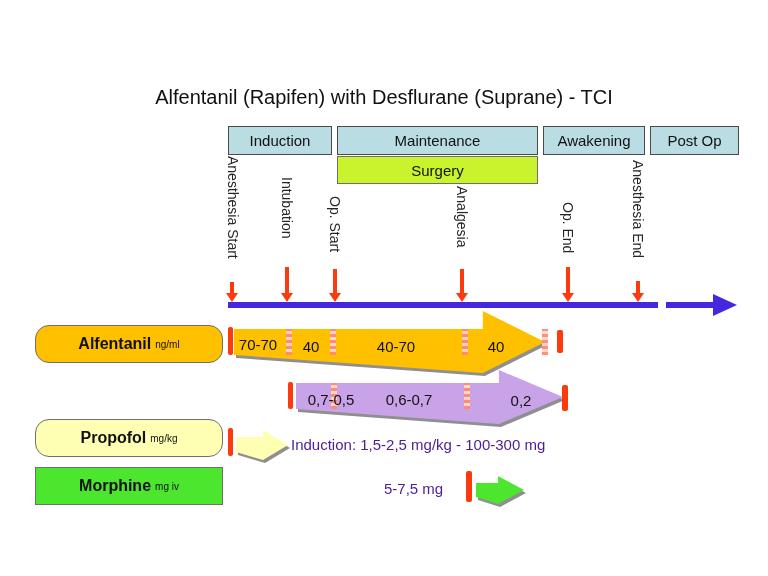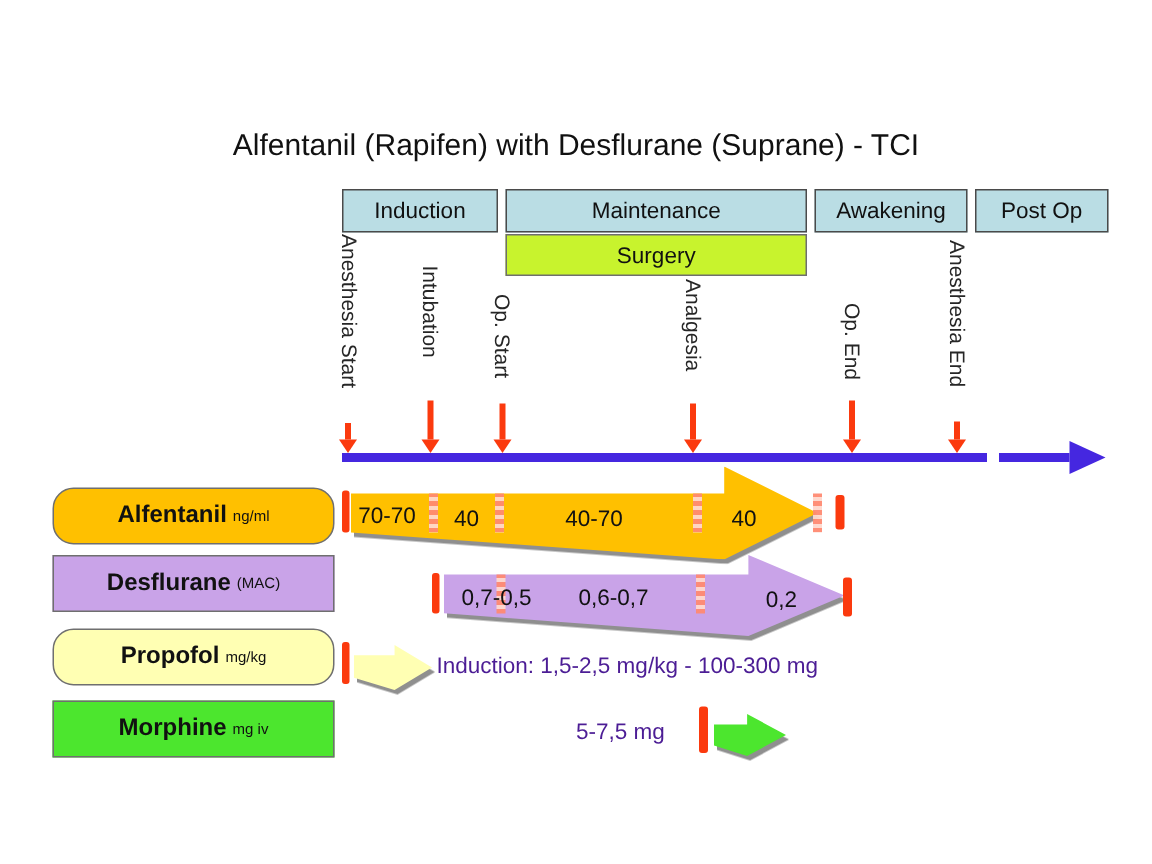--- a/index.html
+++ b/index.html
@@ -134,24 +134,20 @@
   <div class="abs note" style="left:384px;top:488px;">5-7,5 mg</div>
   <div class="abs tick" style="left:466px;top:471px;width:6px;height:31px;"></div>
   <div class="abs darrow" style="left:476px;top:476px;width:48px;height:28px;">
     <div class="shape" style="background:#4ce62e;clip-path:polygon(0 25%,46% 25%,46% 0,100% 50%,46% 100%,0 75%);"></div>
   </div>
 
   <div class="abs drugbox" style="top:325px;background:#ffc000;border-radius:14px;">
     <span class="dname">Alfentanil</span>
     <span class="dunit">ng/ml</span>
   </div>
-  <div class="abs drugbox" style="top:370px;background:#c9a3e8;">
-    <span class="dname">Desflurane</span>
-    <span class="dunit">(MAC)</span>
-  </div>
   <div class="abs drugbox" style="top:419px;background:#ffffb3;border-radius:14px;">
     <span class="dname">Propofol</span>
     <span class="dunit">mg/kg</span>
   </div>
   <div class="abs drugbox" style="top:467px;background:#4ce62e;">
     <span class="dname">Morphine</span>
     <span class="dunit">mg iv</span>
   </div>
 
 </div>

